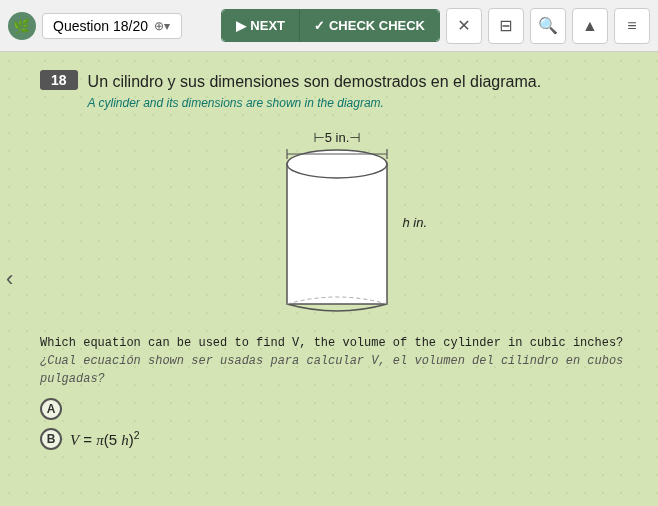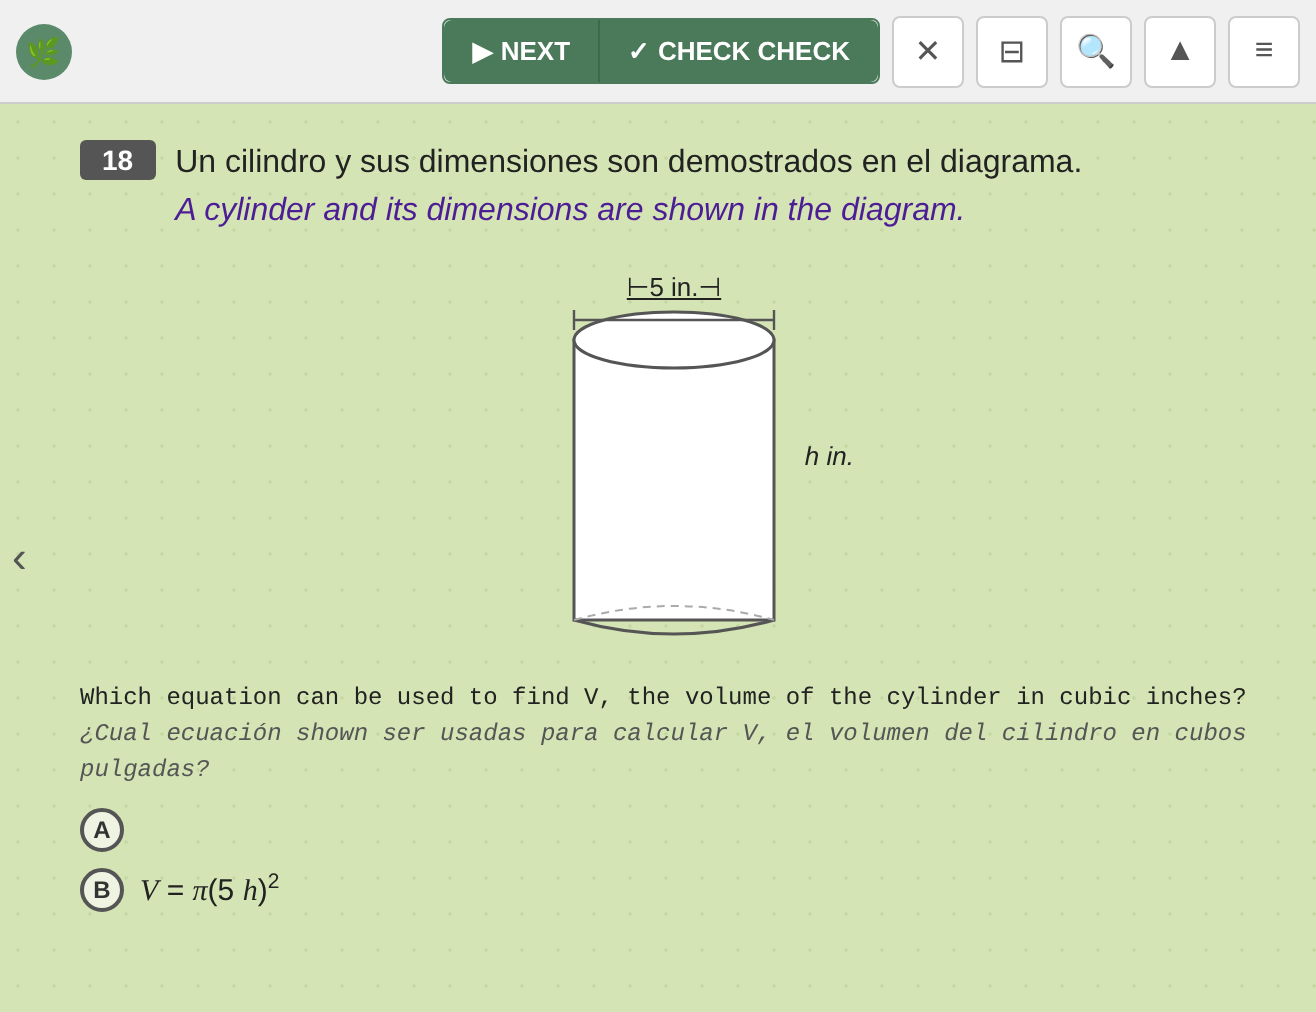--- a/index.html
+++ b/index.html
@@ -149,22 +149,22 @@
       font-size: 14px;
       line-height: 1.5;
     }
 
     .question-text .spanish {
       font-size: 16px;
       color: #222;
     }
 
     .question-text .english {
-      font-size: 16px;
-      color: #4c1d95;
+      font-size: 12px;
+      color: #0f766e;
       font-style: italic;
     }
 
     
     .diagram-area {
       display: flex;
       justify-content: center;
       margin: 8px 0 12px 0;
     }
 
@@ -233,20 +233,24 @@
     sup { font-size: 0.7em; }
   </style>
 </head>
 <body>
 
 <div class="toolbar">
   <div class="toolbar-logo">
     <span>🌿</span>
   </div>
 
+  <div class="question-info">
+    <span>Question 18/20</span>
+    <span style="font-size:12px; color:#666;">⊕▾</span>
+  </div>
 
   <div class="toolbar-spacer"></div>
 
   <div style="display:flex; align-items:center; border-radius:4px; overflow:hidden; border:1px solid #4a7a5a;">
     <button class="btn-next">
       <span>▶</span>
       <span>NEXT</span>
     </button>
     <button class="btn-check">
       <span>✓</span>
@@ -281,21 +285,21 @@
       <div class="question-number">18</div>
       <div class="question-text">
         <div class="spanish">Un cilindro y sus dimensiones son demostrados en el diagrama.</div>
         <div class="english">A cylinder and its dimensions are shown in the diagram.</div>
       </div>
     </div>
 
     <div class="diagram-area">
       <div class="diagram-container">
 
-        <div style="position:absolute; top:8px; left:50%; transform:translateX(-50%); font-size:13px; white-space:nowrap; color:#222;text-decoration:underline;">⊢5 in.⊣</div>
+        <div style="position:absolute; top:8px; left:50%; transform:translateX(-50%); font-size:13px; white-space:nowrap; color:#222;">⊢5 in.⊣</div>
 
         <svg width="120" height="180" style="position:absolute; top:22px; left:50%; transform:translateX(-50%);">
 
           <rect x="10" y="20" width="100" height="140" fill="white" stroke="#555" stroke-width="1.5"></rect>
 
           <ellipse cx="60" cy="20" rx="50" ry="14" fill="white" stroke="#555" stroke-width="1.5"></ellipse>
 
           <path d="M10,160 Q60,174 110,160" fill="none" stroke="#555" stroke-width="1.5"></path>
 
           <path d="M10,160 Q60,146 110,160" fill="none" stroke="#aaa" stroke-width="1" stroke-dasharray="4,3"></path>

